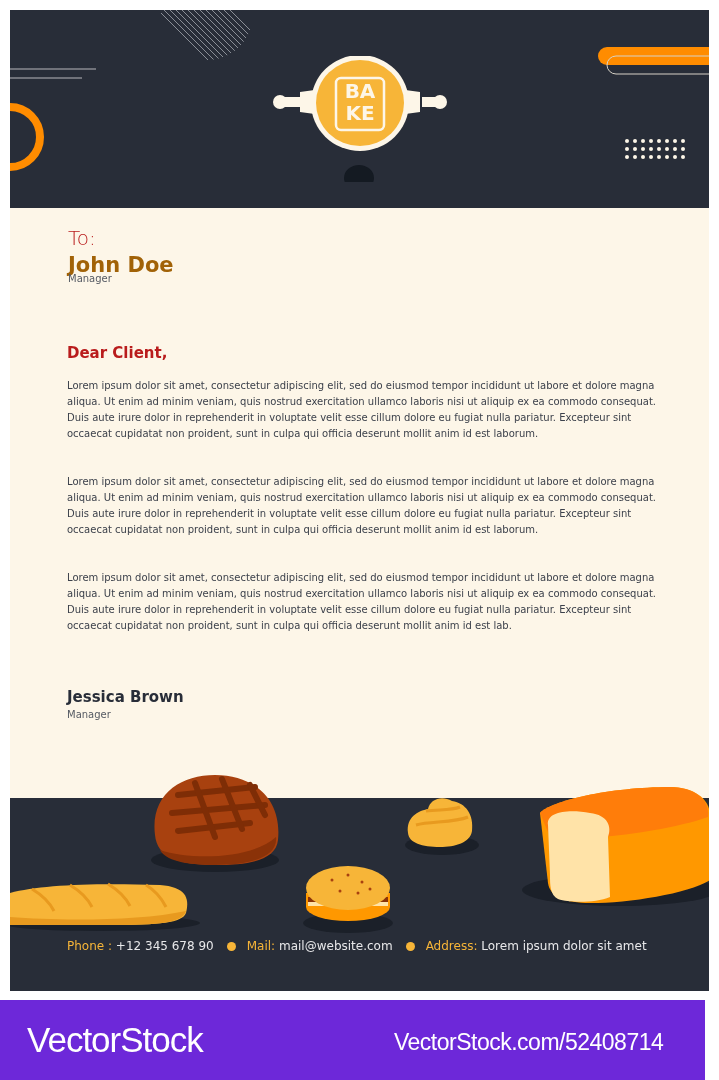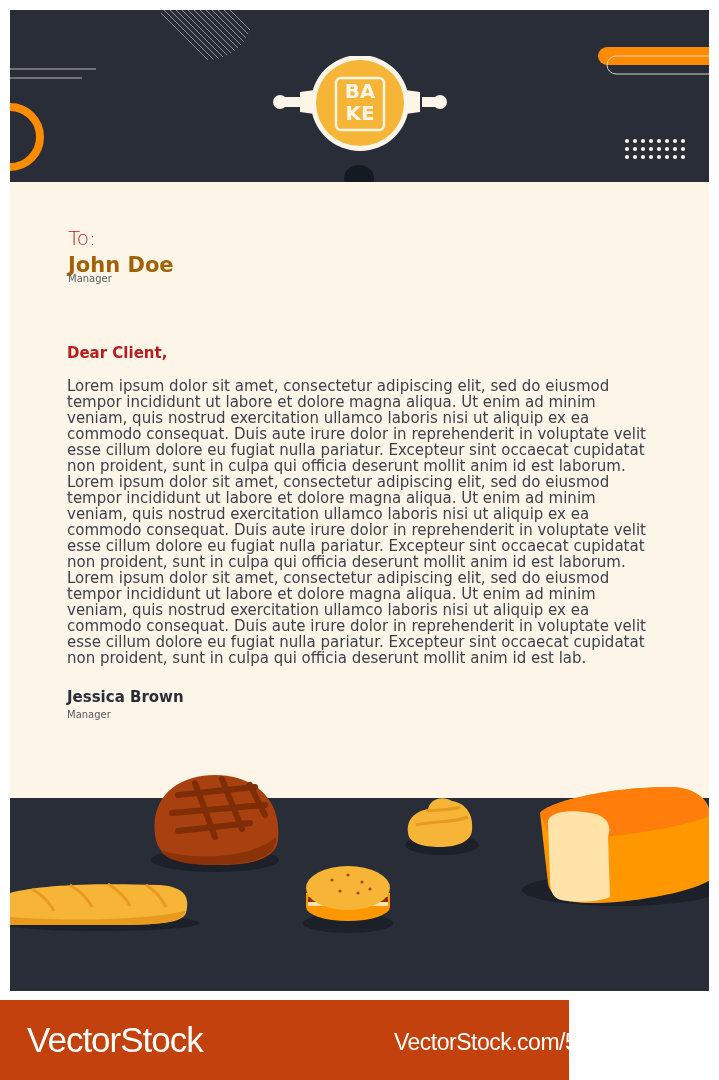--- a/index.html
+++ b/index.html
@@ -1,35 +1,35 @@
 <!DOCTYPE html>
 <html><head>
 <meta charset="utf-8">
 <style>
   * { margin:0; padding:0; box-sizing:border-box; }
   html, body { width:719px; height:1080px; background:#ffffff; overflow:hidden; }
   body { position:relative; font-family:"DejaVu Sans", sans-serif; }
   .page { position:absolute; left:10px; top:10px; width:699px; height:981px; background:#fdf6e8; overflow:hidden; }
-  .header { position:absolute; left:0; top:0; width:699px; height:172px; background:#282d38; overflow:hidden; }
+  .header { position:absolute; left:0; top:0; width:699px; height:198px; background:#282d38; overflow:hidden; }
   .footer { position:absolute; left:0; top:788px; width:699px; height:193px; background:#282d38; }
   .abs { position:absolute; }
   .to-label { left:58px; top:216px; font-size:20px; color:#b91c1c; font-weight:300; }
   .recipient-name { left:58px; top:243px; font-size:21px; font-weight:bold; color:#a16207; }
   .recipient-role { left:58px; top:263px; font-size:10px; color:#555a63; }
   .greeting { left:57px; top:334px; font-size:15px; font-weight:bold; color:#b91c1c; }
-  .para { left:57px; width:590px; font-size:15px; line-height:16px; color:#3c414b; }
+  .para { left:57px; width:590px; font-size:10px; line-height:16px; color:#3c414b; }
   .p1 { top:368px; }
   .p2 { top:464px; }
   .p3 { top:560px; }
   .signer-name { left:57px; top:678px; font-size:15px; font-weight:bold; color:#282d38;text-align:center; }
   .signer-role { left:57px; top:699px; font-size:10px; color:#555a63; }
   .contact { left:57px; top:929px; font-size:12px; color:#e8e8ea; white-space:nowrap; display:flex; align-items:center; }
   .contact .lbl { color:#f7b538; }
   .contact .dot { display:inline-block; width:9px; height:9px; border-radius:50%; background:#f7b538; margin:0 11px 0 13px; }
-  .watermark { position:absolute; left:0; top:1000px; width:569px; height:80px; background:#c2410c; }
+  .watermark { position:absolute; left:0; top:1000px; width:705px; height:80px; background:#6d28d9; }
   .wm-left { position:absolute; left:27px; top:20px; font-family:"Liberation Sans", sans-serif; font-size:35px; color:#fff; letter-spacing:-1px; }
   .wm-right { position:absolute; left:394px; top:29px; font-family:"Liberation Sans", sans-serif; font-size:23px; color:#fff; letter-spacing:-0.5px; }
 </style>
 </head>
 <body>
 
 <div class="page">
 
   <div class="header">
     <svg width="699" height="172" viewBox="0 0 699 172">
@@ -174,18 +174,25 @@
         <circle cx="322" cy="115" r="1.5"></circle>
           <circle cx="338" cy="110" r="1.5"></circle>
           <circle cx="352" cy="117" r="1.5"></circle>
         <circle cx="330" cy="126" r="1.5"></circle>
           <circle cx="348" cy="128" r="1.5"></circle>
           <circle cx="360" cy="124" r="1.5"></circle>
       </g>
     </g>
   </svg>
 
+  <div class="abs contact">
+    <span class="lbl">Phone :</span>&nbsp;<span>+12 345 678 90</span>
+    <span class="dot"></span>
+    <span class="lbl">Mail:</span>&nbsp;<span>mail@website.com</span>
+    <span class="dot"></span>
+    <span class="lbl">Address:</span>&nbsp;<span>Lorem ipsum dolor sit amet</span>
+  </div>
 </div>
 
 <div class="watermark">
   <div class="wm-left">VectorStock</div>
   <div class="wm-right">VectorStock.com/52408714</div>
 </div>
 
 </body></html>

